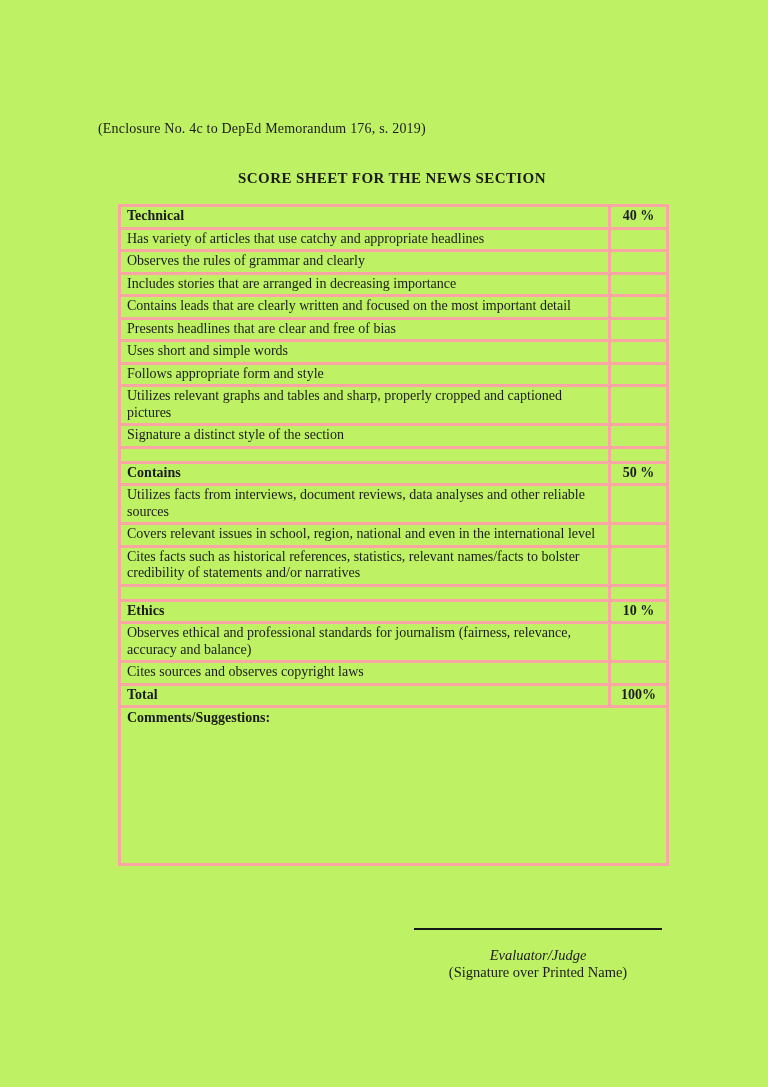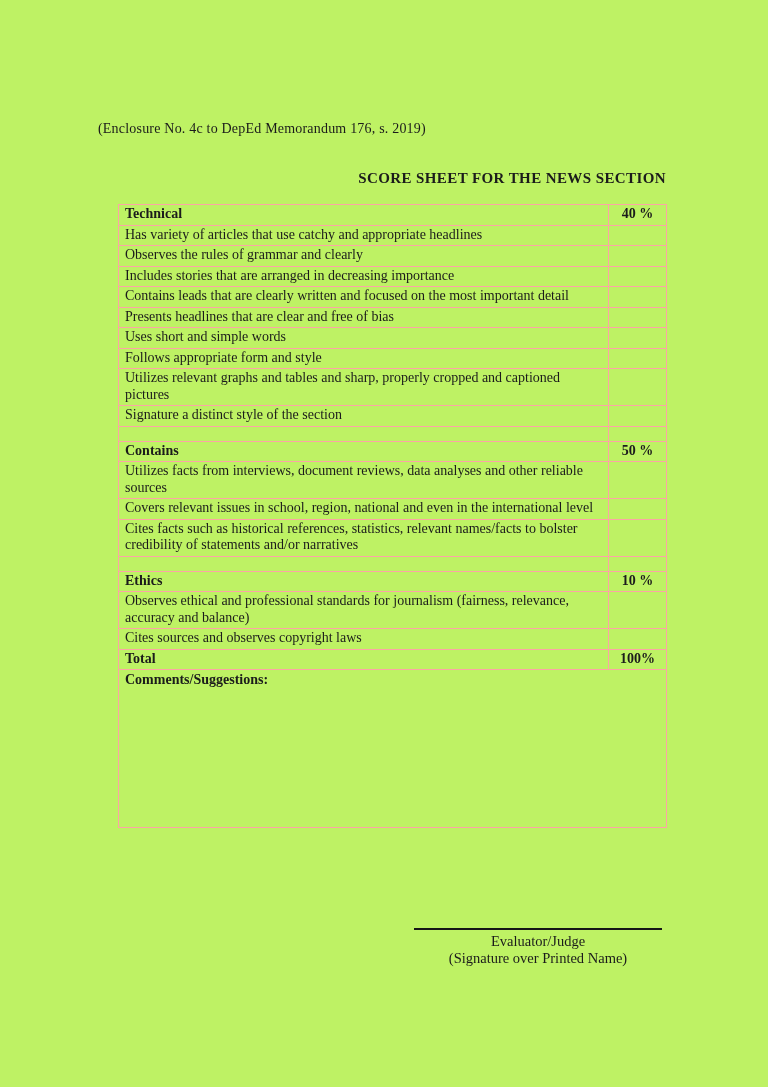--- a/index.html
+++ b/index.html
@@ -18,37 +18,37 @@
     top: 121px;
     left: 98px;
     font-size: 14px;
     letter-spacing: 0.2px;
   }
   .doc-title {
     position: absolute;
     top: 170px;
     left: 118px;
     width: 548px;
-    text-align: right;
+    text-align: center;
     font-weight: bold;
     font-size: 15px;
     letter-spacing: 0.4px;
   }
   table.score-table {
     position: absolute;
     top: 204px;
     left: 118px;
     width: 548px;
     border-collapse: collapse;
     table-layout: fixed;
   }
   .score-table col.c-label { width: 490px; }
   .score-table col.c-score { width: 58px; }
   .score-table td {
-    border: 1px solid #fca5a5;
+    border: 3px solid #fca5a5;
     font-size: 14px;
     line-height: 16.5px;
     padding: 1px 6px 2px 6px;
     vertical-align: top;
   }
   .score-table td.score {
     text-align: center;
     padding-left: 2px;
     padding-right: 2px;
   }
@@ -66,21 +66,21 @@
     width: 270px;
     text-align: center;
     font-size: 14.5px;
   }
   .sig-line {
     width: 248px;
     margin: 0 auto;
     border-top: 2px solid #161616;
     height: 0;
   }
-  .sig-role { margin-top: 3px; }
+  .sig-role { margin-top: 17px; font-style: italic; }
   .sig-caption { white-space: nowrap; }
 </style>
 </head>
 <body>
 
 <div class="page">
 
   <div class="enclosure">(Enclosure No. 4c to DepEd Memorandum 176, s. 2019)</div>
 
   <div class="doc-title">SCORE SHEET FOR THE NEWS SECTION</div>

